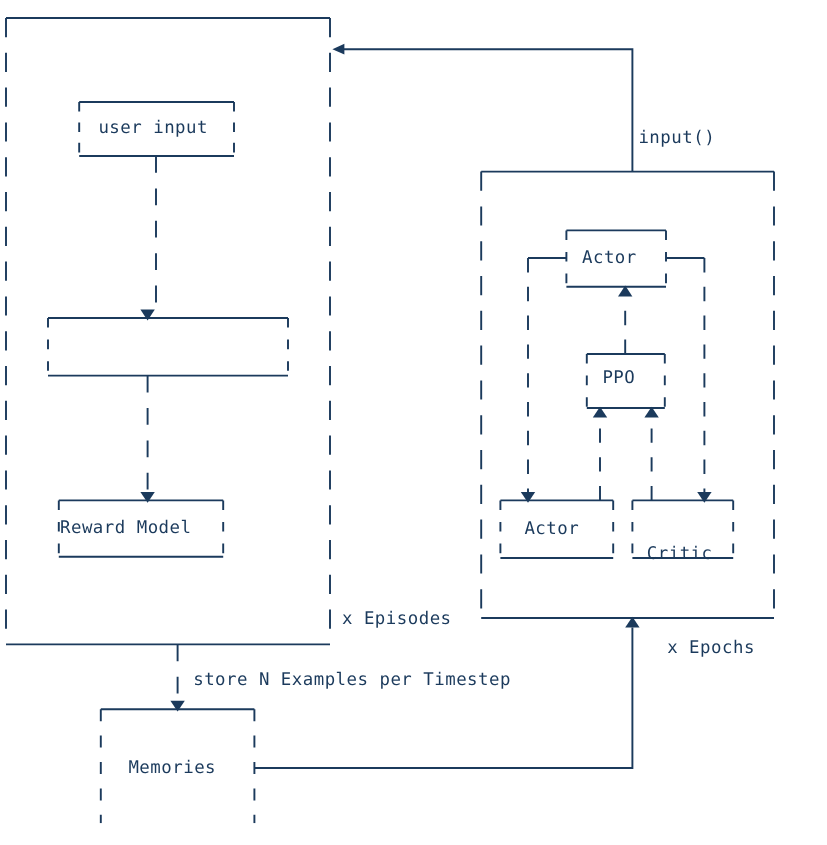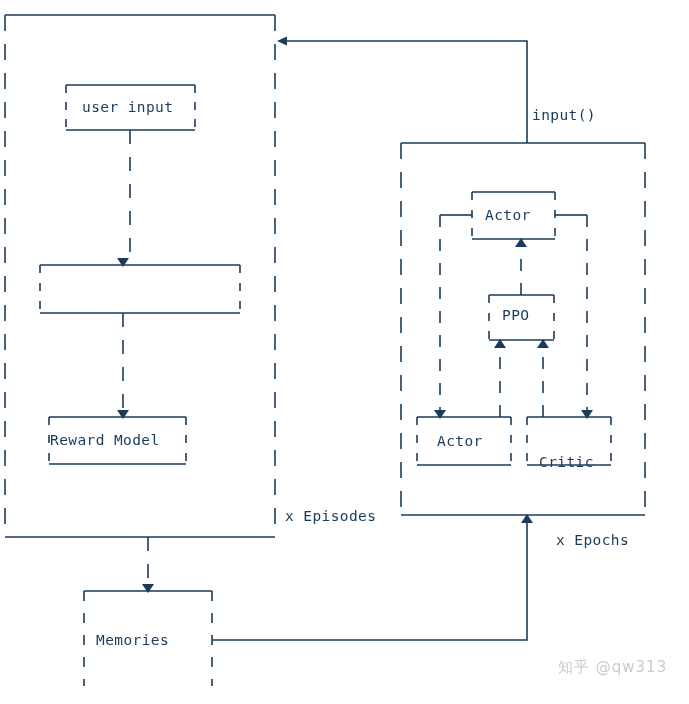--- a/index.html
+++ b/index.html
@@ -199,33 +199,33 @@
 
       <polygon points="521,523 533,523 527,514"></polygon>
     </g>
   </svg>
 
   <div class="node-label" style="left:82px; top:99px;">user input</div>
 
 
   <div class="node-label" style="left:50px; top:432px;">Reward Model</div>
 
-  <div class="node-label" style="left:96px; top:632px;text-align:center;">Memories</div>
+  <div class="node-label" style="left:107px; top:632px;text-align:center;">Memories</div>
 
   <div class="node-label" style="left:485px; top:207px;">Actor</div>
 
   <div class="node-label" style="left:502px; top:307px;">PPO</div>
 
   <div class="node-label" style="left:437px; top:433px;text-align:right;">Actor</div>
 
   <div class="node-label" style="left:539px; top:454px;">Critic</div>
 
   <div class="edge-label" style="left:532px; top:107px;">input()</div>
 
+  <div class="edge-label" style="left:161px; top:559px;">store N Examples per Timestep</div>
 
 
   <div class="edge-label" style="left:285px; top:508px;">x Episodes</div>
 
   <div class="edge-label" style="left:556px; top:532px;">x Epochs</div>
 
-  <div class="watermark" style="left:558px; top:658px;">知乎 @qw313</div>
 
 </div>
 
 </body></html>

